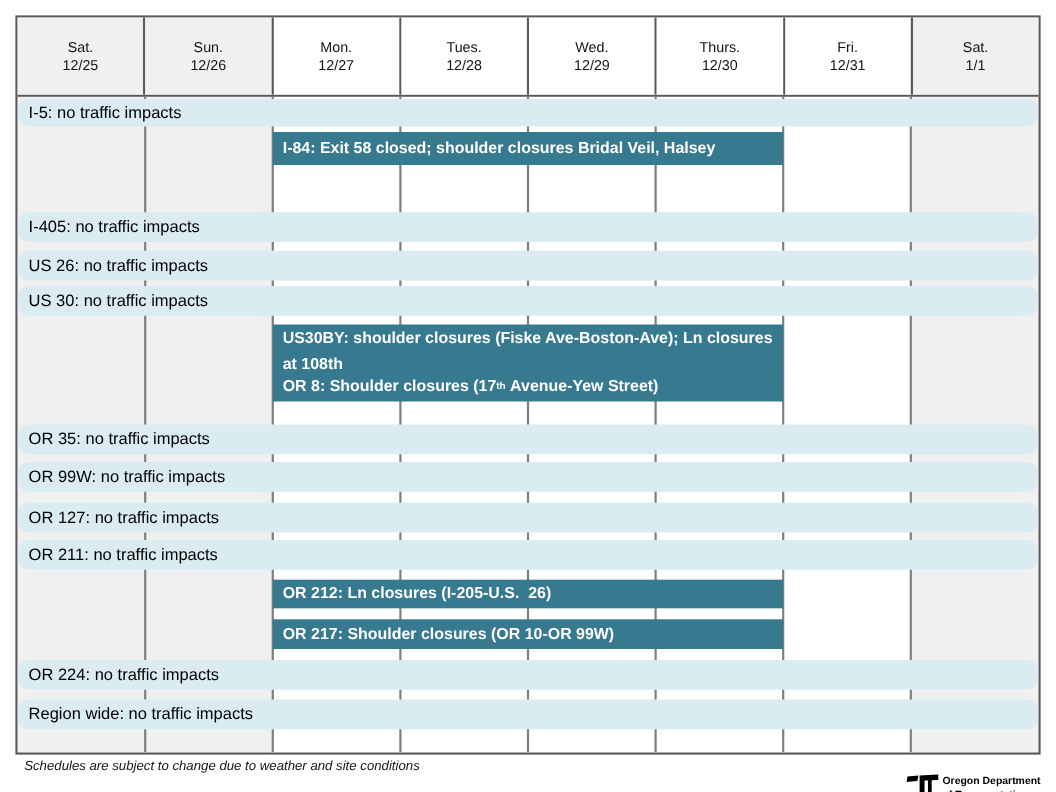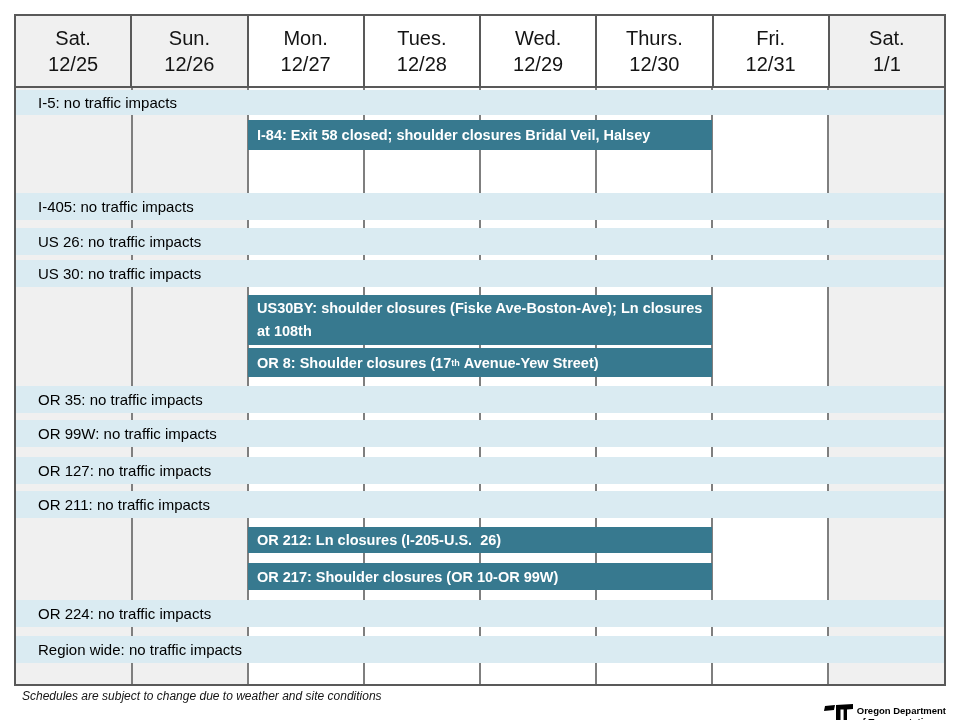--- a/index.html
+++ b/index.html
@@ -11,38 +11,38 @@
     position:absolute; left:14px; top:14px; width:932px; height:672px;
     border:2px solid #595959; box-sizing:border-box; background:#ffffff;
   }
   .header-row {
     display:flex; height:72px; box-sizing:border-box;
     border-bottom:2px solid #595959;
   }
   .hcell {
     flex:1 1 0; box-sizing:border-box; border-right:2px solid #595959;
     display:flex; flex-direction:column; justify-content:center; align-items:center;
-    font-size:20px; line-height:1.32; color:#141414; background:#ffffff;
+    font-size:13px; line-height:1.32; color:#141414; background:#ffffff;
   }
   .hcell:last-child { border-right:none; }
   .hcell.weekend { background:#F0F0F0; }
   .body { position:relative; height:596px; overflow:hidden; }
   .col-layer { position:absolute; left:0; top:0; right:0; bottom:0; display:flex; z-index:0; }
   .col { flex:1 1 0; background:#ffffff; }
   .col.weekend { background:#F0F0F0; }
   .vline {
     position:absolute; top:0; bottom:0; width:2px; background:#7F7F7F; z-index:1;
   }
   .bar {
     position:absolute; display:flex; align-items:center; box-sizing:border-box;
     z-index:2; white-space:pre-wrap;
   }
   .bar.no-impact {
     left:0; width:100%; background:#DAEBF2; color:#000000;
-    font-size:15px; padding-left:22px;
+    font-size:15px; padding-left:10px;border-radius:11px;
   }
   .bar.closure {
     left:25%; width:50%; background:#37798F; color:#ffffff;
     font-weight:bold; font-size:14.5px; padding-left:9px; padding-right:6px;
   }
   .bar.two-line { line-height:1.6; }
   .bar sup { font-size:9px; vertical-align:super; line-height:0; }
   .note {
     position:absolute; left:22px; top:689px; font-style:italic;
     font-size:12px; color:#141414;
@@ -114,21 +114,21 @@
       <div class="vline" style="left:calc(62.5% - 1px);"></div>
       <div class="vline" style="left:calc(75% - 1px);"></div>
       <div class="vline" style="left:calc(87.5% - 1px);"></div>
 
       <div class="bar no-impact" style="top:2px; height:25px;">I-5: no traffic impacts</div>
       <div class="bar closure" style="top:32px; height:30px;">I-84: Exit 58 closed; shoulder closures Bridal Veil, Halsey</div>
       <div class="bar no-impact" style="top:105px; height:27px;">I-405: no traffic impacts</div>
       <div class="bar no-impact" style="top:140px; height:27px;">US 26: no traffic impacts</div>
       <div class="bar no-impact" style="top:172px; height:27px;">US 30: no traffic impacts</div>
       <div class="bar closure two-line" style="top:207px; height:50px;">US30BY: shoulder closures (Fiske Ave-Boston-Ave); Ln closures at 108th</div>
-      <div class="bar closure" style="top:260px; height:29px;"><span>OR 8: Shoulder closures (17</span><sup>th</sup><span> Avenue-Yew Street)</span></div>
+      <div class="bar closure" style="top:248px; height:29px;"><span>OR 8: Shoulder closures (17</span><sup>th</sup><span> Avenue-Yew Street)</span></div>
       <div class="bar no-impact" style="top:298px; height:27px;">OR 35: no traffic impacts</div>
       <div class="bar no-impact" style="top:332px; height:27px;">OR 99W: no traffic impacts</div>
       <div class="bar no-impact" style="top:369px; height:27px;">OR 127: no traffic impacts</div>
       <div class="bar no-impact" style="top:403px; height:27px;">OR 211: no traffic impacts</div>
       <div class="bar closure" style="top:439px; height:26px;">OR 212: Ln closures (I-205-U.S.  26)</div>
       <div class="bar closure" style="top:475px; height:27px;">OR 217: Shoulder closures (OR 10-OR 99W)</div>
       <div class="bar no-impact" style="top:512px; height:27px;">OR 224: no traffic impacts</div>
       <div class="bar no-impact" style="top:548px; height:27px;">Region wide: no traffic impacts</div>
     </div>
   </div>

